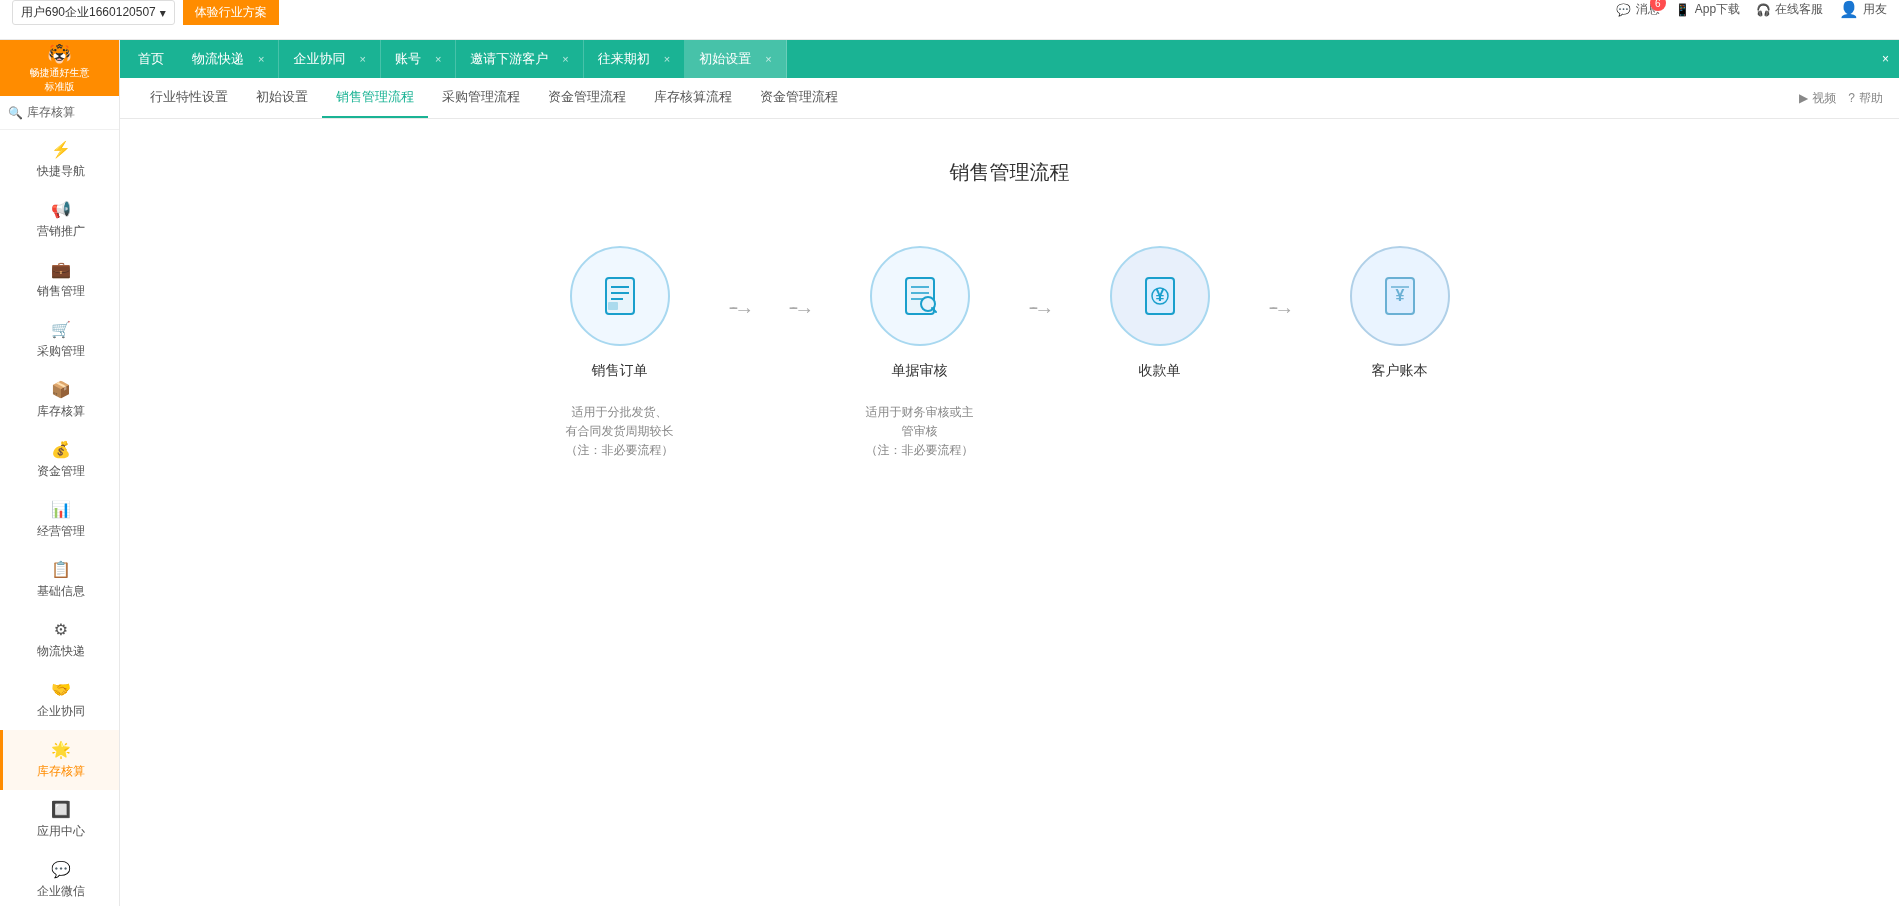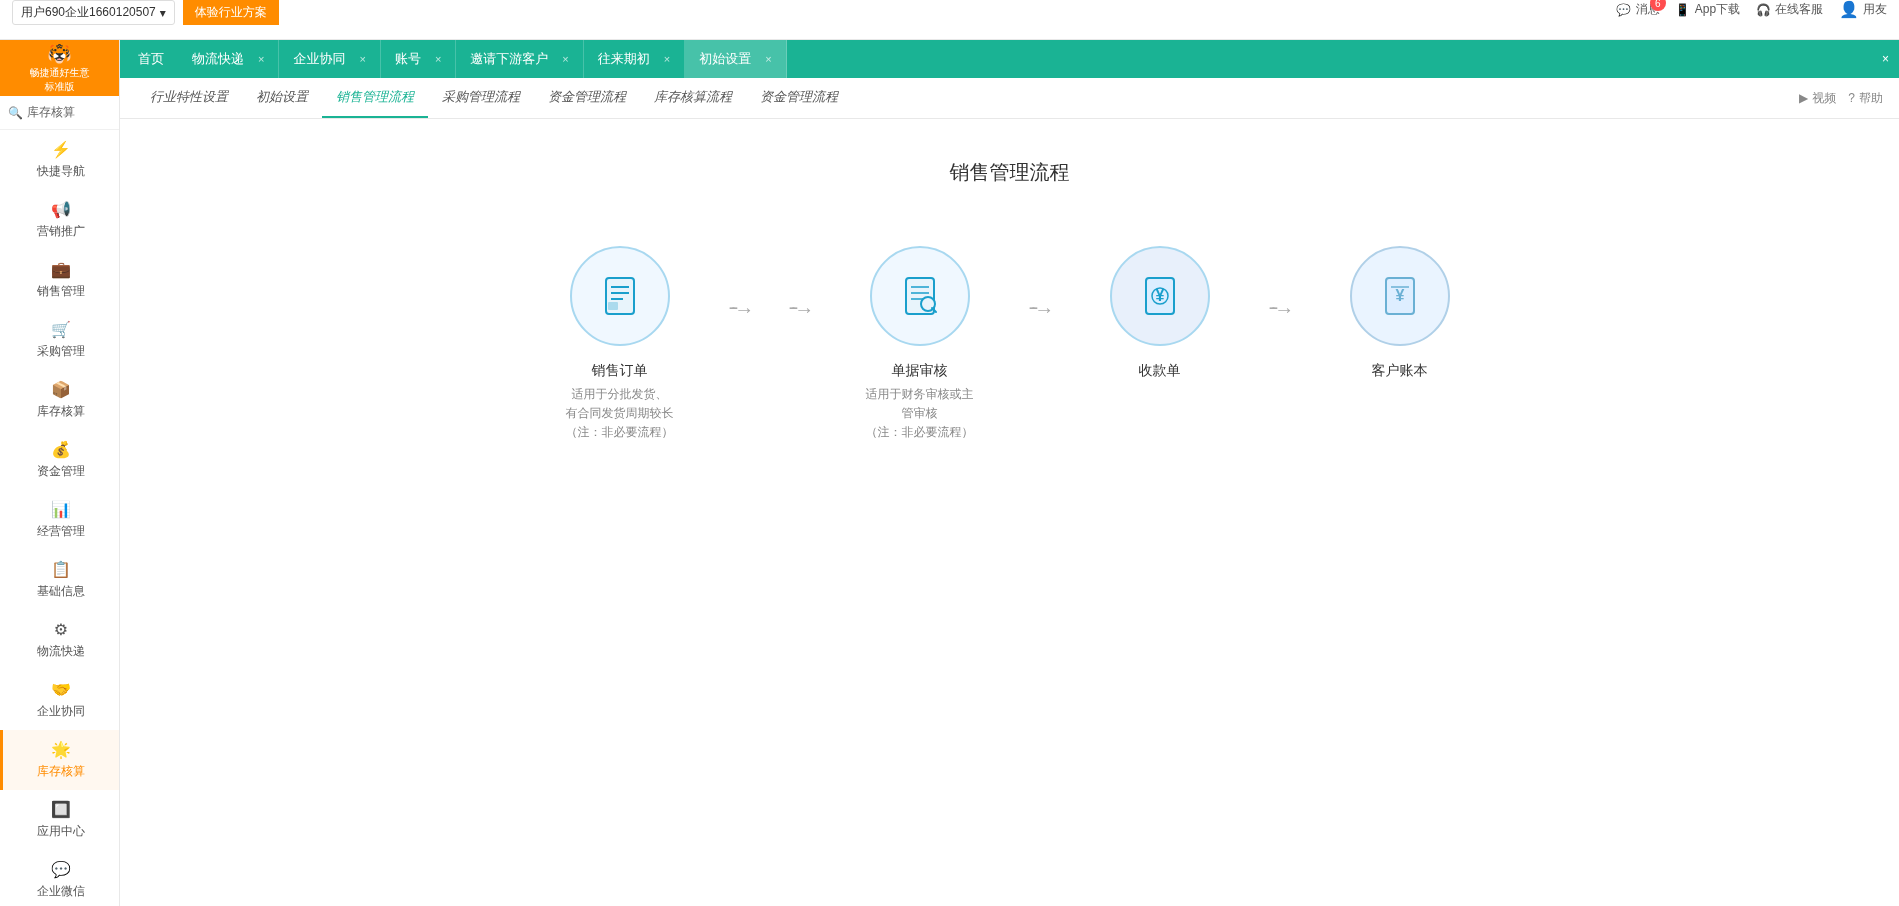--- a/index.html
+++ b/index.html
@@ -203,21 +203,20 @@
       background: #fff;
       flex-shrink: 0;
     }
     .sub-tab {
       padding: 10px 14px;
       font-size: 13px;
       color: #555;
       cursor: pointer;
       border-bottom: 2px solid transparent;
       white-space: nowrap;
-      font-style: italic;
     }
     .sub-tab.active {
       color: #1ab394;
       border-bottom: 2px solid #1ab394;
     }
     .sub-tab-actions {
       margin-left: auto;
       display: flex;
       gap: 12px;
       font-size: 12px;
@@ -275,21 +274,21 @@
       align-items: center;
       margin-top: 50px;
       color: #aaa;
       font-size: 18px;
       width: 60px;
       justify-content: center;
     }
     .flow-step-name {
       font-size: 14px;
       color: #333;
-      margin-bottom: 5px;
+      margin-bottom: 23px;
       font-weight: 500;
     }
     .flow-step-desc {
       font-size: 12px;
       color: #888;
       text-align: center;
       line-height: 1.6;
     }
   </style>
 </head>

